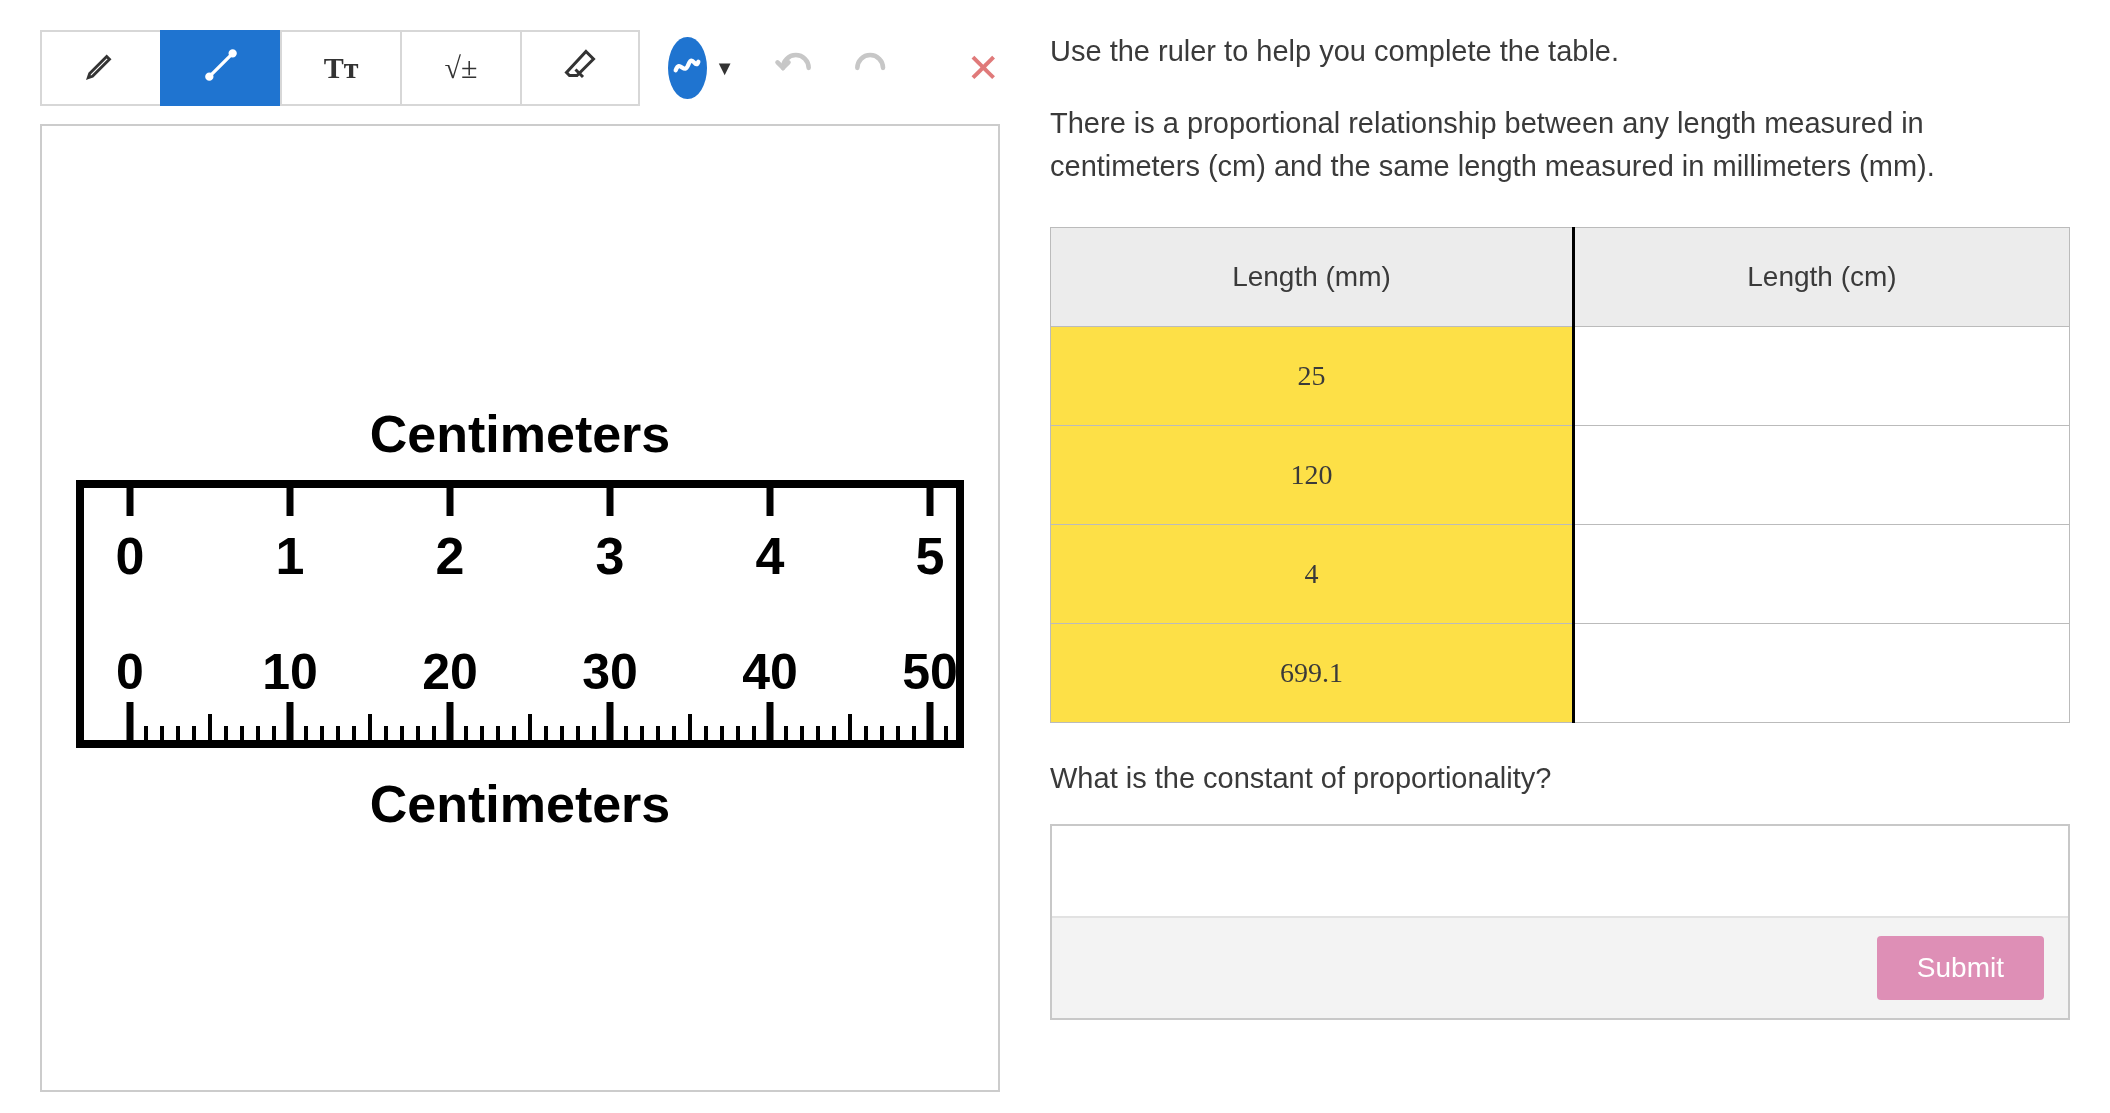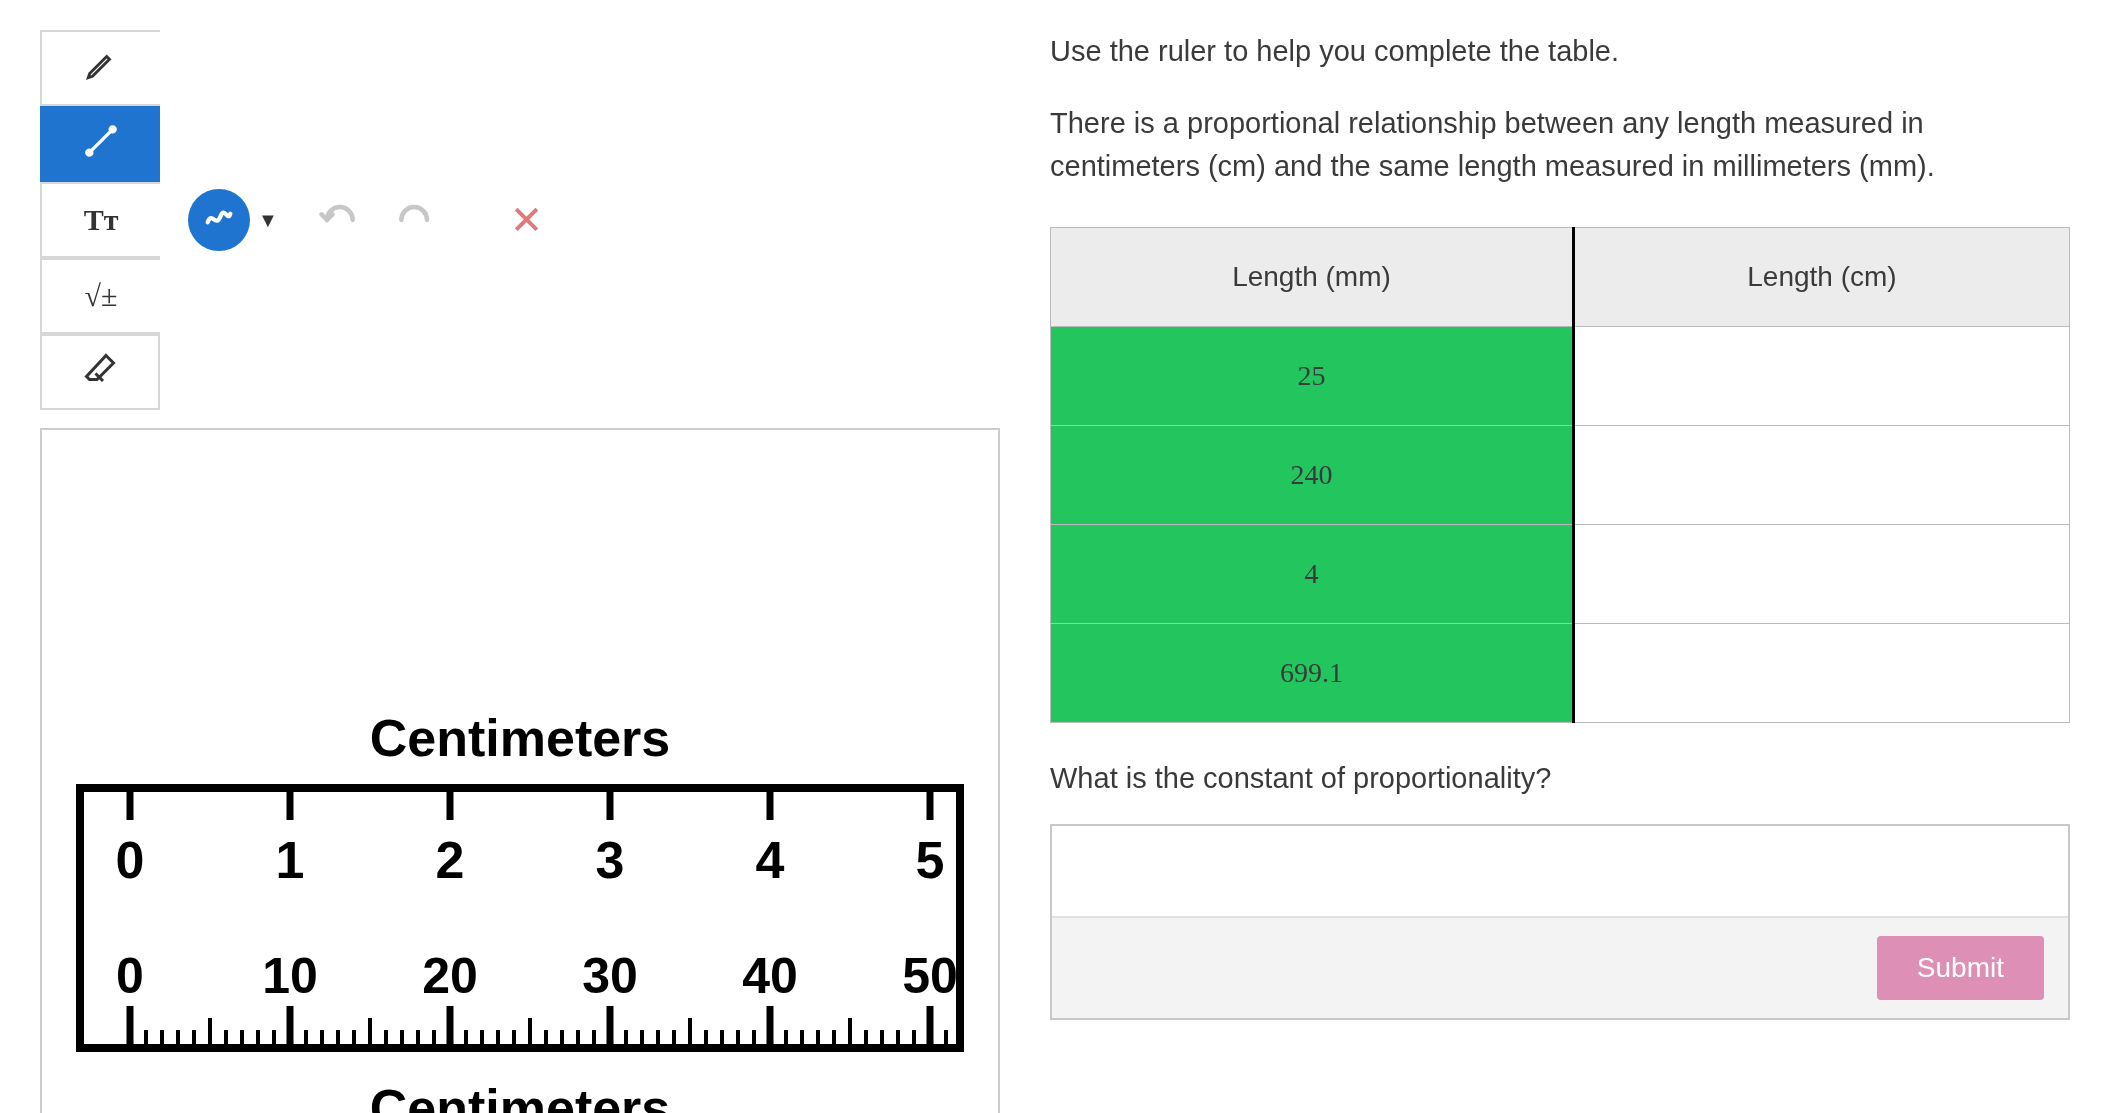--- a/index.html
+++ b/index.html
@@ -16,21 +16,21 @@
 
   
   .left-panel { width: 960px; flex-shrink: 0; }
 
   .toolbar {
     display: flex;
     align-items: center;
     gap: 0;
     margin-bottom: 18px;
   }
-  .tool-group { display: flex; flex-direction: column; }
+  .tool-group { display: flex; }
   .tool-btn {
     width: 120px; height: 76px;
     border: 2px solid #d7d7d7;
     background: #fff;
     display: flex; align-items: center; justify-content: center;
     font-size: 30px; color: #333;
     border-right: none;
     cursor: pointer;
   }
   .tool-btn:last-child { border-right: 2px solid #d7d7d7; }
@@ -87,21 +87,21 @@
     border: 1px solid #bbb;
     padding: 28px 10px;
     text-align: center;
     font-weight: 400;
   }
   table.data th {
     background: #ececec;
     font-size: 28px;
   }
   table.data td.mm {
-    background: #22c55e;
+    background: #fde047;
     font-family: Georgia, "Times New Roman", serif;
     font-size: 28px;
   }
   table.data td.cm {
     background: #fff;
     cursor: text;
   }
   table.data th:first-child, table.data td.mm { border-right: 3px solid #000; }
 
   .sub-q { margin-bottom: 24px; }
@@ -319,21 +319,21 @@
         <th>Length (mm)</th>
         <th>Length (cm)</th>
       </tr>
     </thead>
     <tbody>
       <tr>
         <td class="mm">25</td>
         <td class="cm"></td>
       </tr>
       <tr>
-        <td class="mm">240</td>
+        <td class="mm">120</td>
         <td class="cm"></td>
       </tr>
       <tr>
         <td class="mm">4</td>
         <td class="cm"></td>
       </tr>
       <tr>
         <td class="mm">699.1</td>
         <td class="cm"></td>
       </tr>

